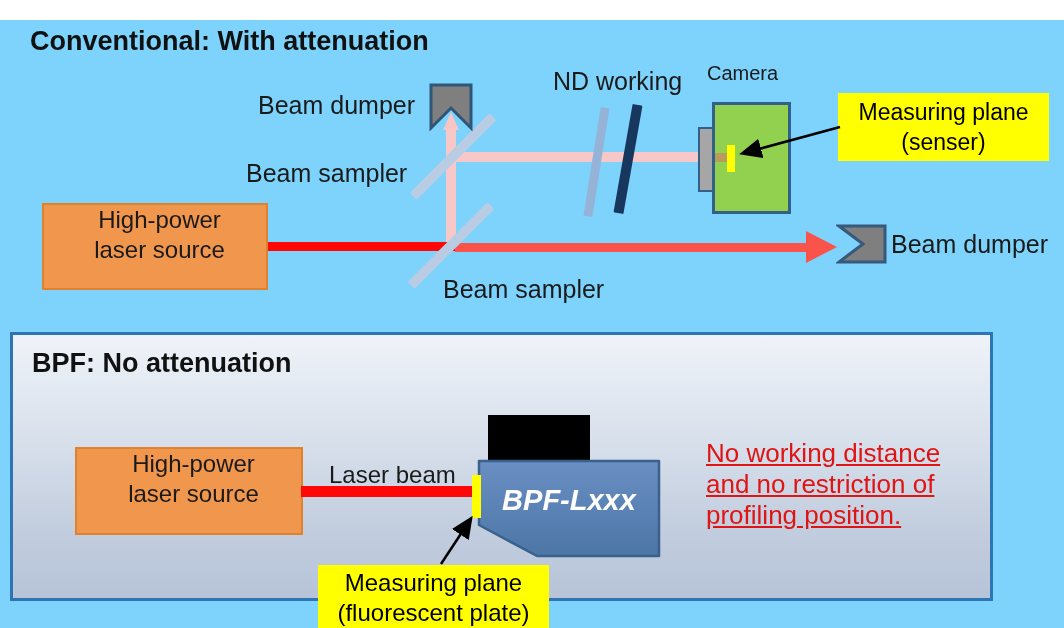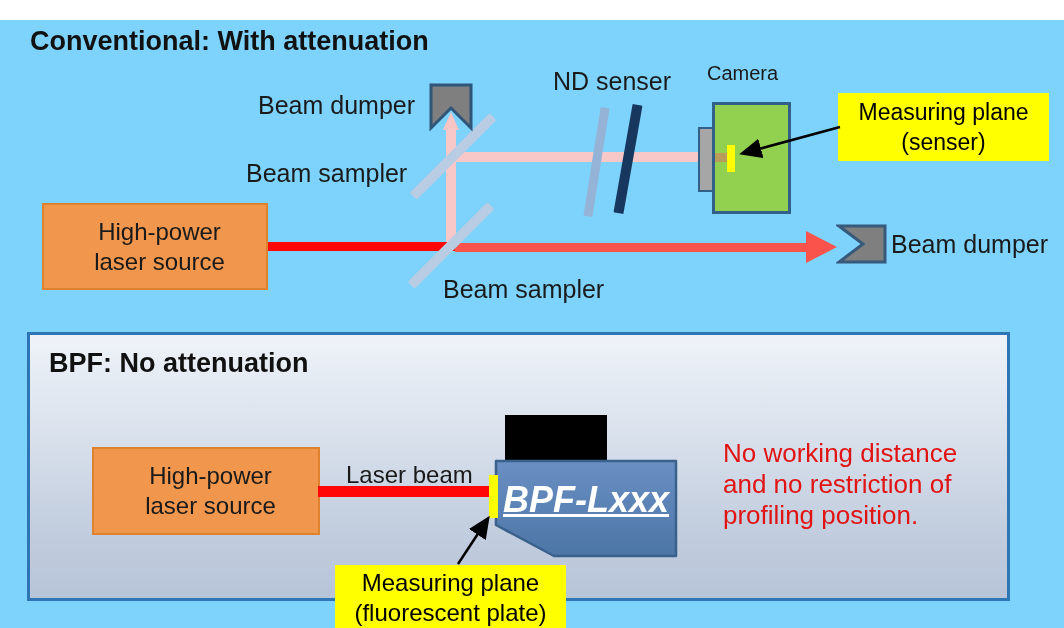--- a/index.html
+++ b/index.html
@@ -7,21 +7,21 @@
     position:relative;width:1064px;height:628px;background:#7dd3fc;overflow:hidden;
     font-family:"Liberation Sans",sans-serif;color:#1a1a1a;margin-top:20px;
   }
   .abs{position:absolute;}
   .preline{white-space:pre-line;}
   .lbl{font-size:24px;line-height:1.15;color:#1a1a1a;}
   .title{font-size:27px;font-weight:bold;color:#111;}
   
   .src-box{
     background:#F0964D;border:2px solid #DE8230;
-    display:flex;align-items:center;justify-content:center;text-align:center;
+    display:flex;align-items:flex-start;justify-content:center;text-align:center;
     font-size:24px;line-height:30px;color:#1a1a1a;padding-left:9px;
   }
   .beam-red{background:#FF0707;}
   .beam-red-light{background:#F9534C;}
   .beam-pink{background:#F8C8C8;}
   .sampler{background:#B8CCE4;border-radius:2px;}
   .ndlight{background:#95B3D7;border-radius:1px;}
   .nddark{background:#17375E;border-radius:1px;}
   .camera-body{background:#92D050;border:3px solid #336089;}
   .camera-lens{background:#A6A6A6;border:2px solid #336089;}
@@ -33,28 +33,28 @@
   .arrowhead-red{
     width:0;height:0;border-top:16px solid transparent;border-bottom:16px solid transparent;
     border-left:31px solid #F9534C;
   }
   .pink-tip{
     width:0;height:0;border-left:8px solid transparent;border-right:8px solid transparent;
     border-bottom:18px solid #F8C4C4;
   }
   
   #bpf-panel{
-    left:27px;top:312px;width:983px;height:269px;box-sizing:border-box;
+    left:10px;top:312px;width:983px;height:269px;box-sizing:border-box;
     border:3px solid #2E75B6;
     background:linear-gradient(180deg,#EFF3F9 0%,#D9E1EC 38%,#C3CEDF 72%,#B7C4D8 100%);
   }
-  .note-red{font-size:26px;line-height:31px;color:#E11414;}
+  .note-red{font-size:26px;line-height:31px;color:#E11414;text-decoration:underline;}
   .bpf-label{
-    font-size:36px;font-weight:bold;font-style:italic;color:#ffffff;
-    display:flex;align-items:center;justify-content:center;text-decoration:underline;
+    font-size:29px;font-weight:bold;font-style:italic;color:#ffffff;
+    display:flex;align-items:center;justify-content:center;
   }
   .black-box{background:#000;}
 </style>
 </head>
 <body>
 
 <div id="stage">
 
   <div class="abs title" style="left:30px;top:6px;">Conventional: With attenuation</div>
 
@@ -77,21 +77,21 @@
     <polygon points="3,3 49,3 49,39 3,39 27,21" fill="#7F7F7F" stroke="#37597B" stroke-width="3" stroke-linejoin="miter"></polygon>
   </svg>
 
   <div class="abs camera-lens" style="left:698px;top:107px;width:12px;height:61px;"></div>
   <div class="abs camera-body" style="left:712px;top:82px;width:73px;height:106px;"></div>
   <div class="abs" style="left:715px;top:133px;width:13px;height:9px;background:rgba(216,112,100,0.55);"></div>
   <div class="abs sensor" style="left:727px;top:125px;width:8px;height:27px;"></div>
 
   <div class="abs lbl" style="left:258px;top:71px;font-size:25px;">Beam dumper</div>
   <div class="abs lbl" style="left:246px;top:139px;font-size:25px;">Beam sampler</div>
-  <div class="abs lbl" style="left:553px;top:47px;font-size:25px;">ND senser</div>
+  <div class="abs lbl" style="left:553px;top:47px;font-size:25px;">ND working</div>
   <div class="abs lbl" style="left:707px;top:42px;font-size:20px;">Camera</div>
   <div class="abs lbl" style="left:443px;top:255px;font-size:25px;">Beam sampler</div>
   <div class="abs lbl" style="left:891px;top:210px;font-size:25px;">Beam dumper</div>
 
   <div class="abs src-box" style="left:42px;top:183px;width:226px;height:87px;box-sizing:border-box;">
     <span class="preline">High-power
 laser source</span>
   </div>
 
   <div class="abs callout preline" style="left:838px;top:73px;width:211px;height:68px;">Measuring plane

